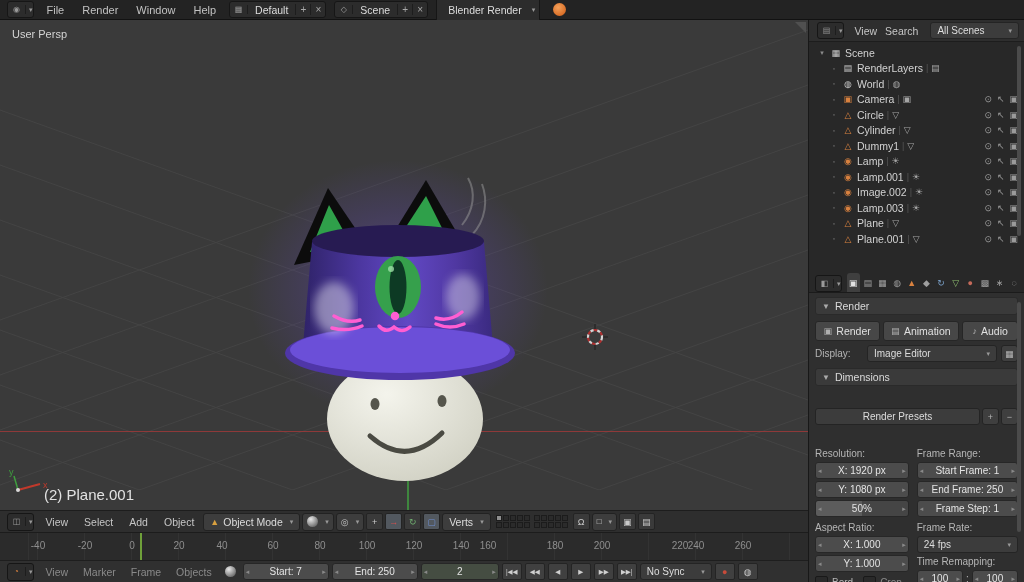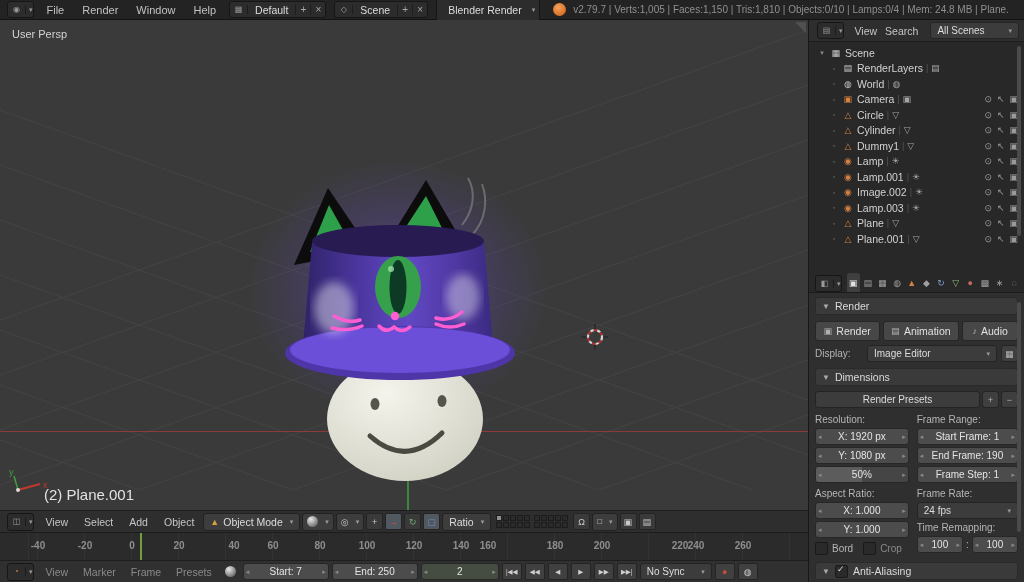--- a/index.html
+++ b/index.html
@@ -28,21 +28,21 @@
   .vmenu{padding:0 7px;color:#c6c6c6;}
   .dropdown{display:flex;align-items:center;gap:4px;background:#3d3d3d;border:1px solid #222;border-radius:3px;height:16px;padding:0 6px;font-size:10.5px;color:#dcdcdc;white-space:nowrap;}
   .mbtn{width:15px;height:15px;display:flex;align-items:center;justify-content:center;background:#3a3a3a;border:1px solid #242424;border-radius:2px;font-size:9px;}
   .mbtn.pressed{background:#52585f;}
   .shadeball{width:11px;height:11px;border-radius:50%;background:radial-gradient(circle at 35% 30%,#e8e8e8,#6f6f6f 75%);}
   .layergrid{display:grid;grid-template-columns:repeat(5,6px);grid-auto-rows:6px;gap:1px;}
   .lcell{background:#2b2b2b;border:1px solid #1c1c1c;box-sizing:border-box;}
   .lcell.on{background:#8f8f8f;}
 
   
-  #tl-ruler{position:absolute;left:0;top:532px;width:808px;height:28px;background:#2b2b2b;border-top:1px solid #1c1c1c;box-sizing:border-box;background-image:repeating-linear-gradient(to right,#333 0 1px,transparent 1px 47px);background-position:37px 0;font-weight:bold;}
+  #tl-ruler{position:absolute;left:0;top:532px;width:808px;height:28px;background:#2b2b2b;border-top:1px solid #1c1c1c;box-sizing:border-box;background-image:repeating-linear-gradient(to right,#333 0 1px,transparent 1px 47px);background-position:37px 0;}
   .rnum{position:absolute;top:7px;width:40px;text-align:center;font-size:10px;color:#8e8e8e;}
   #frame-marker{position:absolute;left:140px;top:0;width:2px;height:28px;background:#6fa03a;}
   #tl-header{position:absolute;left:0;top:560px;width:808px;height:22px;background:#303030;border-top:1px solid #1e1e1e;display:flex;align-items:center;gap:3px;padding:0 4px;box-sizing:border-box;font-size:10.5px;}
   .dim{color:#8a8a8a;padding:0 6px;}
   .playbtn{width:18px;height:15px;background:#404040;border:1px solid #242424;border-radius:2px;display:flex;align-items:center;justify-content:center;font-size:6.5px;color:#cfcfcf;flex:none;}
 
   
   .num{position:relative;background:#4c4c4c;border:1px solid #272727;border-radius:3px;height:15px;line-height:15px;text-align:center;font-size:10px;color:#e4e4e4;white-space:nowrap;overflow:hidden;}
   .num::before{content:"◂";position:absolute;left:2px;top:0;font-size:7px;color:#8a8a8a;}
   .num::after{content:"▸";position:absolute;right:2px;top:0;font-size:7px;color:#8a8a8a;}
@@ -101,21 +101,20 @@
       <span class="wicon">◇</span>
       <span class="wtext">Scene</span>
       <span class="wbtn">+</span>
       <span class="wbtn">×</span>
     </div>
     <div class="widget" style="padding:8px 4px;">
       <span class="wtext">Blender Render</span>
       <span class="caret">▾</span>
     </div>
     <div id="blender-logo"></div>
-    <div id="stats">v2.79.7 | Verts:1,005 | Faces:1,150 | Tris:1,810 | Objects:0/10 | Lamps:0/4 | Mem: 24.8 MB | Plane.</div>
   </header>
 
   <div id="viewport">
     <svg id="grid-svg" width="808" height="470">
       <g stroke="#444444" stroke-width="1">
         <line x1="0" y1="90" x2="808" y2="380"></line>
           <line x1="0" y1="145" x2="808" y2="435"></line>
         <line x1="0" y1="200" x2="808" y2="490"></line>
           <line x1="0" y1="255" x2="808" y2="545"></line>
         <line x1="0" y1="310" x2="808" y2="600"></line>
@@ -240,21 +239,21 @@
       </div>
       <div class="dropdown" style="padding:0 4px;">
         <span style="font-size:9px;color:#c2c2c2;">◎</span>
         <span class="caret">▾</span>
       </div>
       <span class="mbtn" style="color:#ccc;">+</span>
       <span class="mbtn pressed" style="color:#d05050;">→</span>
       <span class="mbtn" style="color:#6fae6f;">↻</span>
       <span class="mbtn pressed" style="color:#6f8fd0;">▢</span>
       <div class="dropdown">
-        <span>Ratio</span>
+        <span>Verts</span>
         <span class="caret">▾</span>
       </div>
       <div style="display:flex;gap:4px;margin:0 3px;">
         <div class="layergrid">
           <span class="lcell on"></span>
             <span class="lcell"></span>
             <span class="lcell"></span>
             <span class="lcell"></span>
             <span class="lcell"></span>
           <span class="lcell"></span>
@@ -284,21 +283,21 @@
       <span class="mbtn">▣</span>
       <span class="mbtn">▤</span>
     </div>
   </div>
 
   <div id="tl-ruler">
     <span class="rnum" style="left:18px">-40</span>
     <span class="rnum" style="left:65px">-20</span>
     <span class="rnum" style="left:112px">0</span>
     <span class="rnum" style="left:159px">20</span>
-    <span class="rnum" style="left:214px">40</span>
+    <span class="rnum" style="left:202px">40</span>
     <span class="rnum" style="left:253px">60</span>
     <span class="rnum" style="left:300px">80</span>
     <span class="rnum" style="left:347px">100</span>
     <span class="rnum" style="left:394px">120</span>
     <span class="rnum" style="left:441px">140</span>
     <span class="rnum" style="left:468px">160</span>
     <span class="rnum" style="left:535px">180</span>
     <span class="rnum" style="left:582px">200</span>
     <span class="rnum" style="left:660px">220</span>
     <span class="rnum" style="left:676px">240</span>
@@ -307,21 +306,21 @@
   </div>
 
   <div id="tl-header">
     <div class="widget" style="height:16px;">
       <span class="wicon" style="color:#d8813f;">◔</span>
       <span class="caret">▾</span>
     </div>
     <span class="dim">View</span>
     <span class="dim">Marker</span>
     <span class="dim">Frame</span>
-    <span class="dim">Presets</span>
+    <span class="dim">Objects</span>
     <span class="shadeball" style="margin:0 4px;"></span>
     <div class="num" style="width:84px;">Start: 7</div>
     <div class="num" style="width:84px;">End: 250</div>
     <div class="num" style="width:76px;background:#454d42;">2</div>
     <span class="playbtn">|◀◀</span>
     <span class="playbtn">◀◀</span>
     <span class="playbtn">◀</span>
     <span class="playbtn">▶</span>
     <span class="playbtn">▶▶</span>
     <span class="playbtn">▶▶|</span>
@@ -533,21 +532,21 @@
         <div class="menufield" style="flex:1;">
           <span>Image Editor</span>
           <span class="caret">▾</span>
         </div>
         <span class="sqbtn">▦</span>
       </div>
       <div class="sechdr">
         <span class="tri">▼</span>
         <span>Dimensions</span>
       </div>
-      <div class="row" style="gap:2px;margin:5px 0;">
+      <div class="row" style="gap:2px;margin:22px 0;">
         <div class="menufield" style="flex:1;justify-content:center;">
           <span>Render Presets</span>
         </div>
         <span class="sqbtn">+</span>
         <span class="sqbtn">−</span>
       </div>
       <div class="row" style="align-items:flex-start;gap:8px;">
         <div style="flex:1;min-width:0;">
           <div class="lbl">Resolution:</div>
           <div class="num" style="margin:2px 0;">X: 1920 px</div>
@@ -559,21 +558,21 @@
           <div class="row" style="gap:4px;margin-top:4px;">
             <span class="cb"></span>
             <span class="lbl">Bord</span>
             <span class="cb" style="margin-left:6px;"></span>
             <span class="lbl" style="color:#8a8a8a;">Crop</span>
           </div>
         </div>
         <div style="flex:1.08;min-width:0;">
           <div class="lbl">Frame Range:</div>
           <div class="num" style="margin:2px 0;">Start Frame: 1</div>
-          <div class="num" style="margin:2px 0;">End Frame: 190</div>
+          <div class="num" style="margin:2px 0;">End Frame: 250</div>
           <div class="num" style="margin:2px 0;">Frame Step: 1</div>
           <div class="lbl" style="margin-top:4px;">Frame Rate:</div>
           <div class="menufield" style="margin:2px 0;">
             <span>24 fps</span>
             <span class="caret">▾</span>
           </div>
           <div class="lbl">Time Remapping:</div>
           <div class="row" style="gap:3px;margin-top:2px;">
             <div class="num" style="flex:1;">100</div>
             <span class="lbl">:</span>

